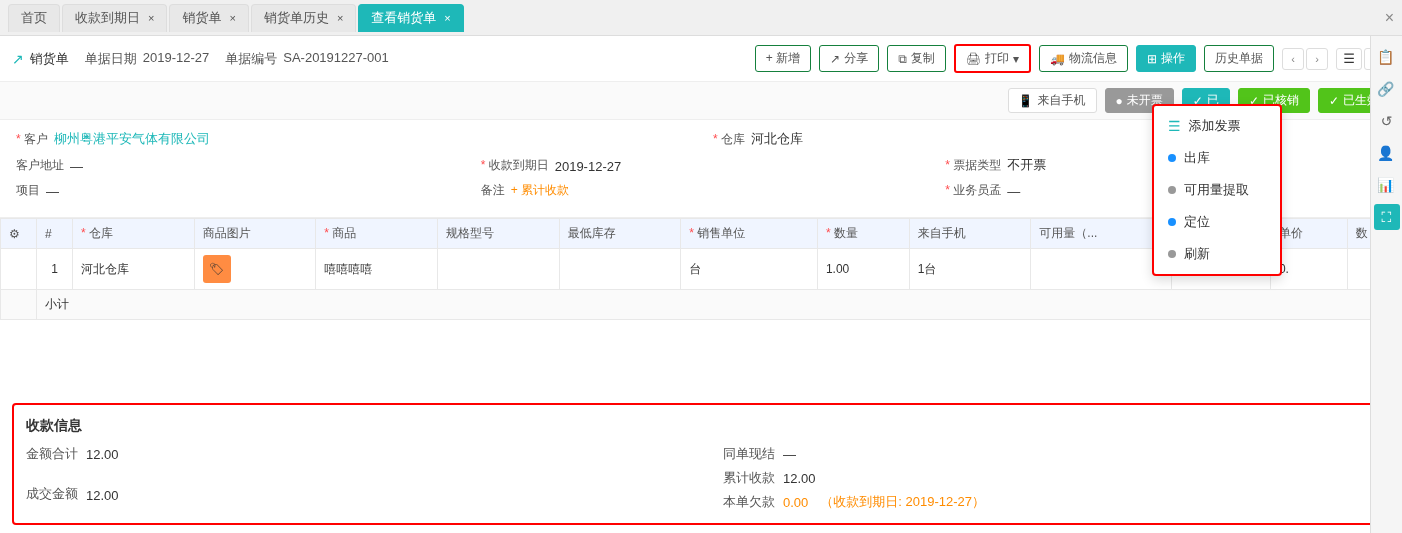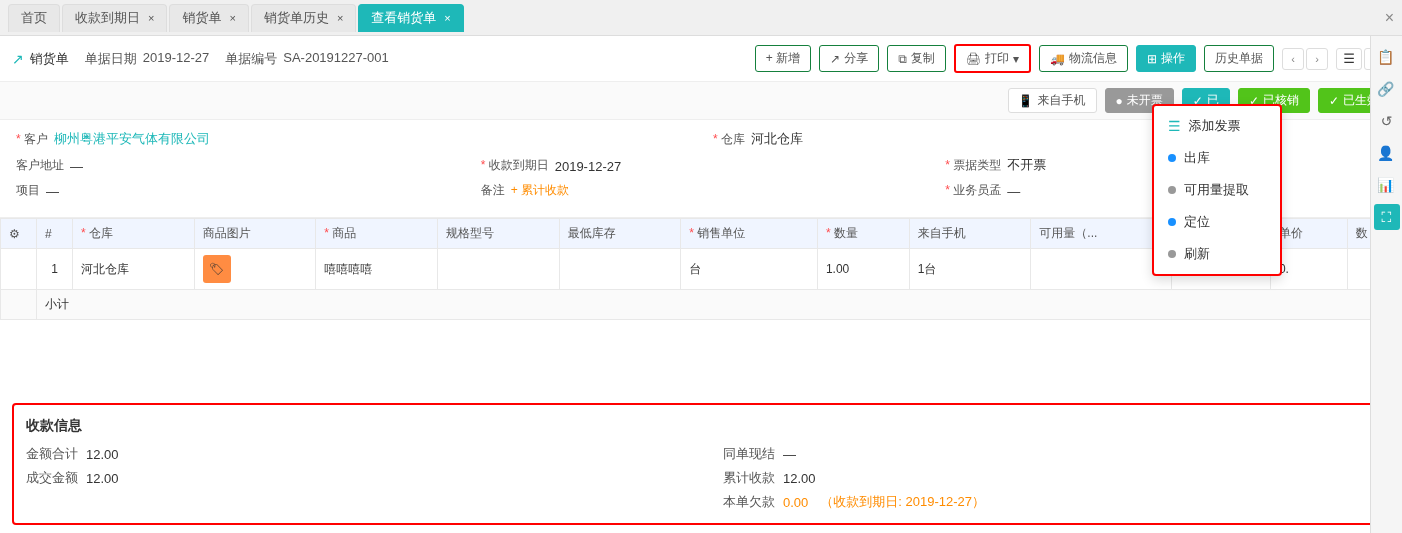--- a/index.html
+++ b/index.html
@@ -312,21 +312,21 @@
   </div>
 
   <div class="bottom-panel">
     <div class="bottom-title">收款信息</div>
     <div class="bottom-grid">
       <div>
         <div class="bottom-row">
           <span class="bottom-label">金额合计</span>
           <span class="bottom-value">12.00</span>
         </div>
-        <div class="bottom-row" style="margin-top:6px;">
+        <div class="bottom-row" style="margin-top:22px;align-items:flex-end;">
           <span class="bottom-label">成交金额</span>
           <span class="bottom-value">12.00</span>
         </div>
       </div>
       <div>
         <div class="bottom-row">
           <span class="bottom-label">同单现结</span>
           <span class="bottom-value">—</span>
         </div>
         <div class="bottom-row" style="margin-top:6px;">

